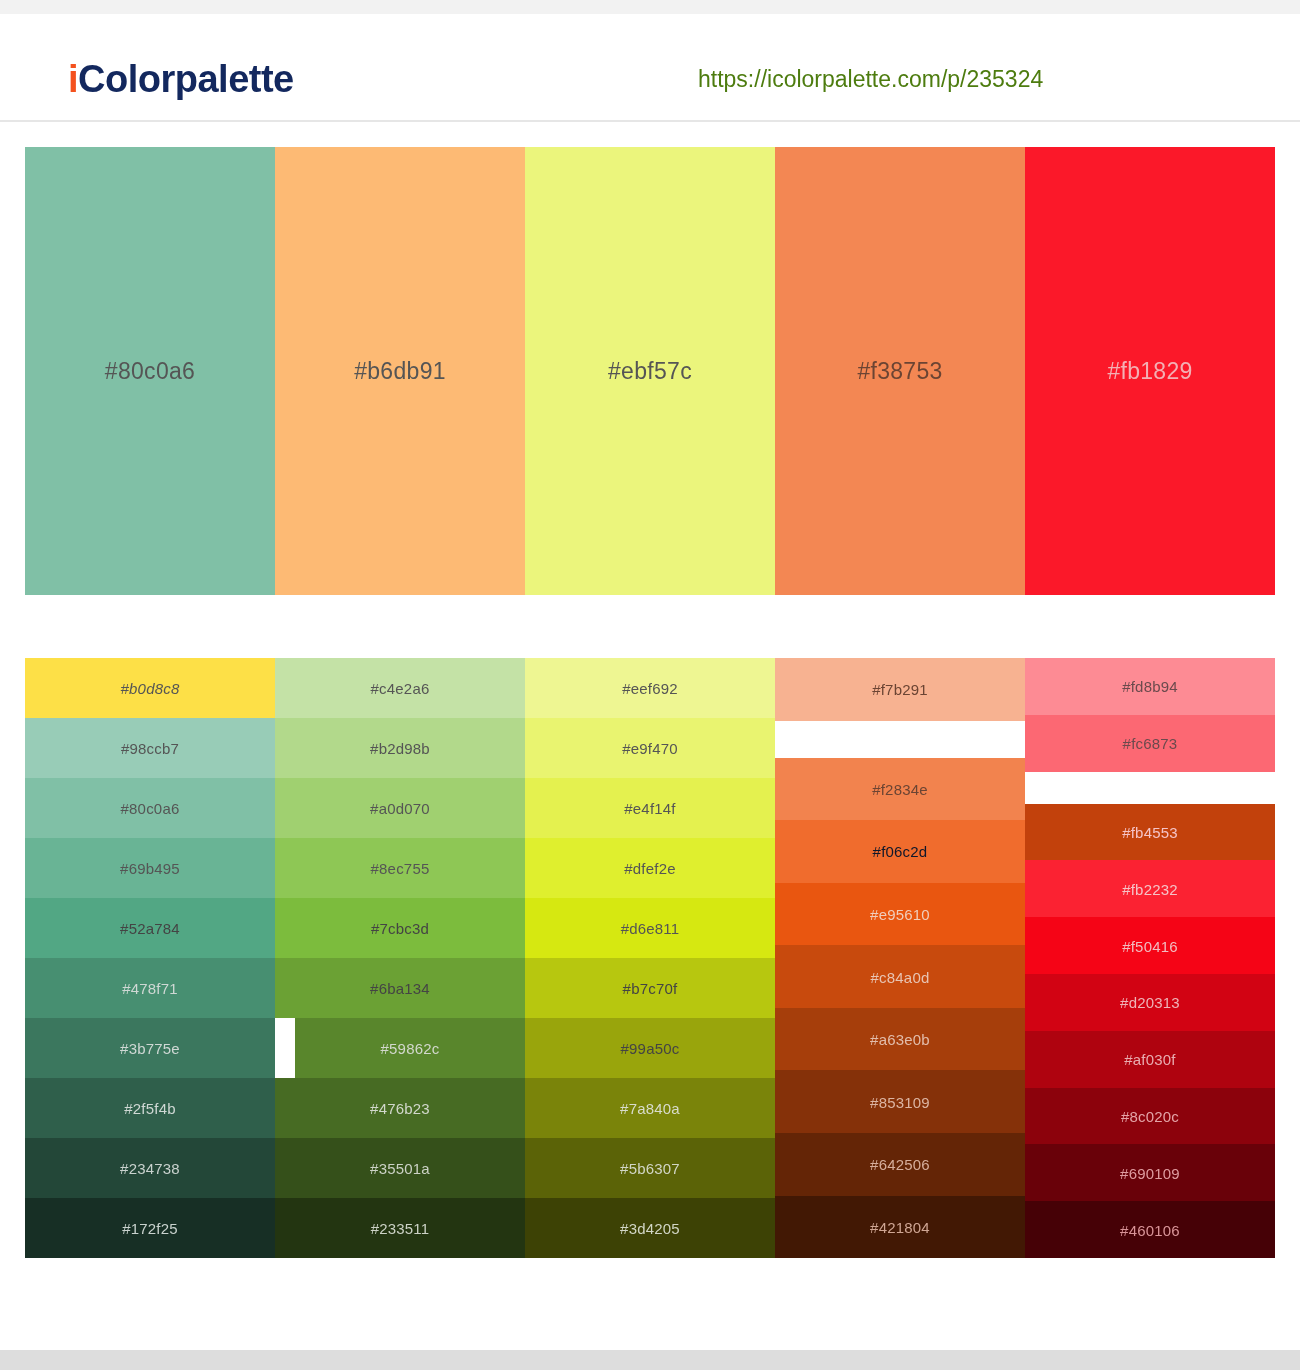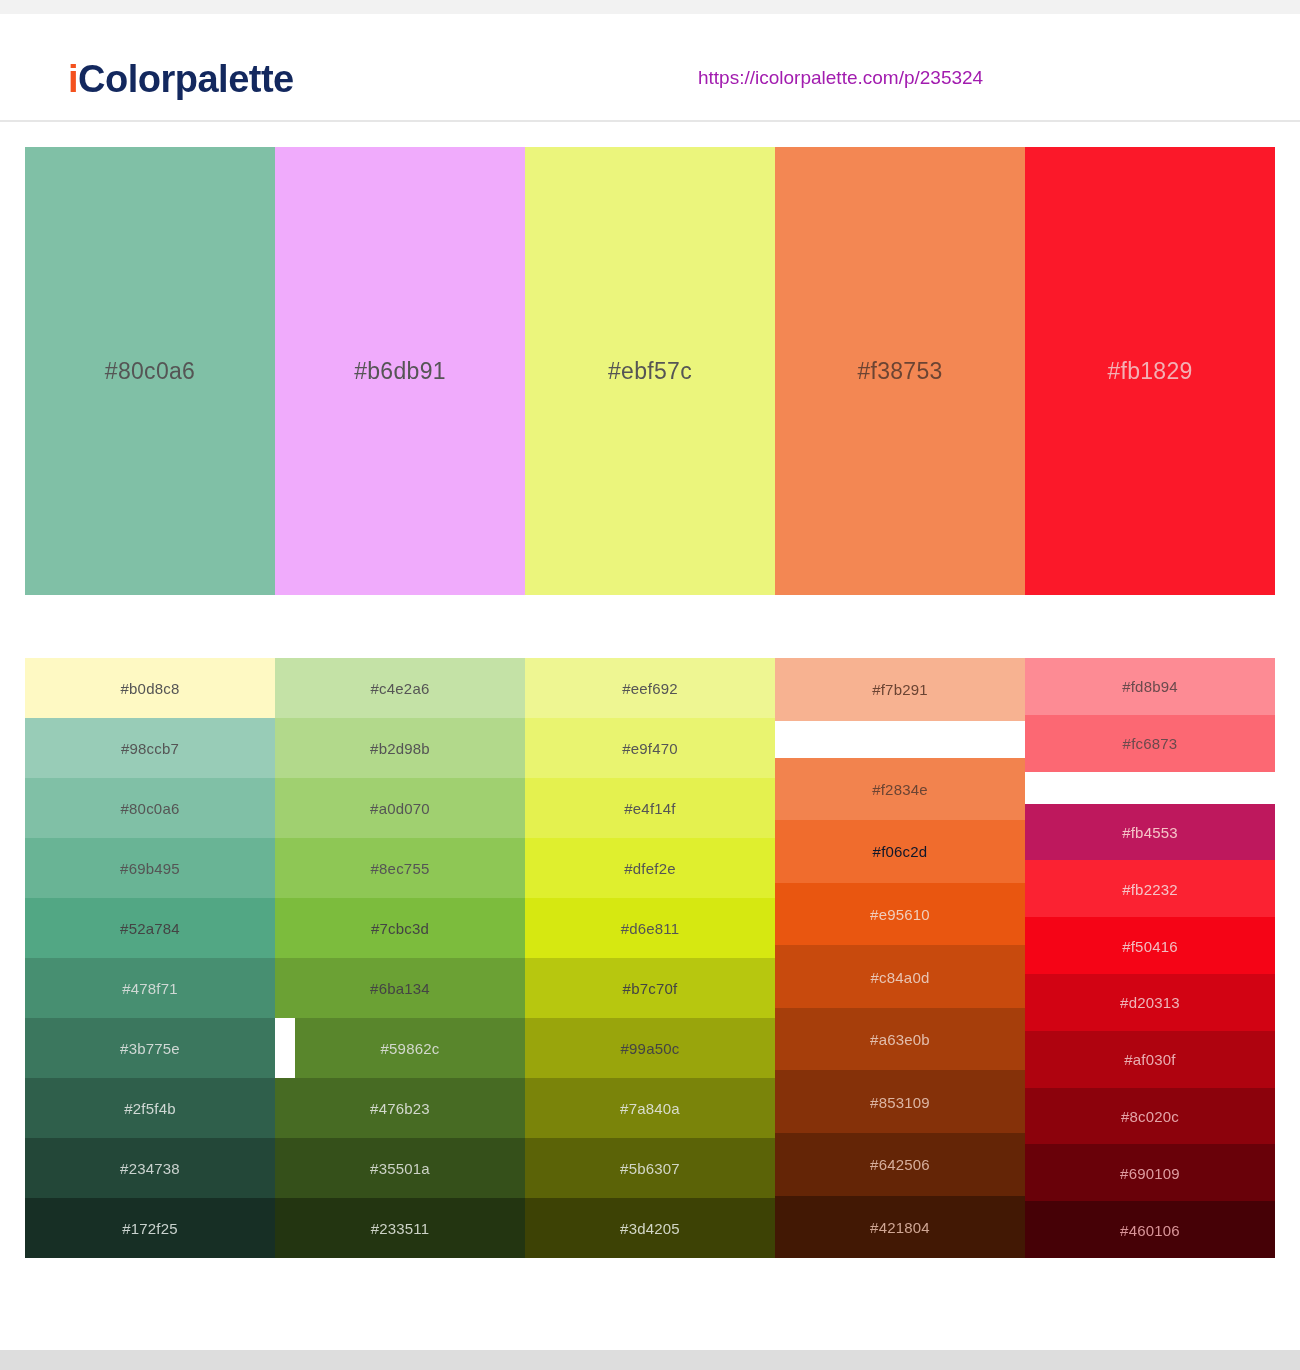--- a/index.html
+++ b/index.html
@@ -49,22 +49,22 @@
     line-height: 1;
     white-space: nowrap;
   }
   .logo .logo-i { color: #f4511e; }
   .logo .logo-rest { color: #13285e; }
 
   .palette-url {
     position: absolute;
     left: 698px;
     top: 54px;
-    font-size: 19px;
-    color: #a21caf;
+    font-size: 23px;
+    color: #4d7c0f;
     line-height: 1;
     white-space: nowrap;
   }
 
   
   .main-swatches {
     position: absolute;
     left: 25px;
     top: 147px;
     width: 1250px;
@@ -143,37 +143,37 @@
     <div class="logo">
       <span class="logo-i">i</span><span class="logo-rest">Colorpalette</span>
     </div>
     <div class="palette-url">https://icolorpalette.com/p/235324</div>
   </div>
 
   <div class="main-swatches" id="main-swatches">
       <div class="main-swatch" style="background: rgb(128, 192, 166);">
         <div class="main-swatch-label" style="color: rgb(85, 85, 85);">#80c0a6</div>
       </div>
-      <div class="main-swatch" style="background: #f0abfc;">
+      <div class="main-swatch" style="background: #fdba74;">
         <div class="main-swatch-label" style="color: rgb(85, 85, 85);">#b6db91</div>
       </div>
       <div class="main-swatch" style="background: rgb(235, 245, 124);">
         <div class="main-swatch-label" style="color: rgb(85, 85, 85);">#ebf57c</div>
       </div>
       <div class="main-swatch" style="background: rgb(243, 135, 83);">
         <div class="main-swatch-label" style="color: rgb(107, 68, 51);">#f38753</div>
       </div>
       <div class="main-swatch" style="background: rgb(251, 24, 41);">
         <div class="main-swatch-label" style="color: rgb(243, 176, 180);">#fb1829</div>
       </div>
     </div>
 
   <div class="shades-grid" id="shades-grid">
       <div class="shade-column">
-        <div class="shade-cell" style="background: #fef9c3;">
+        <div class="shade-cell" style="background: #fde047; font-style: italic;">
           <div class="shade-label" style="color: rgb(85, 85, 85);">#b0d8c8</div>
         </div>
         <div class="shade-cell" style="background: rgb(152, 204, 183);">
           <div class="shade-label" style="color: rgb(85, 85, 85);">#98ccb7</div>
         </div>
         <div class="shade-cell" style="background: rgb(128, 192, 166);">
           <div class="shade-label" style="color: rgb(85, 85, 85);">#80c0a6</div>
         </div>
         <div class="shade-cell" style="background: rgb(105, 180, 149);">
           <div class="shade-label" style="color: rgb(85, 85, 85);">#69b495</div>
@@ -290,21 +290,21 @@
           <div class="shade-label" style="color: rgb(207, 166, 148);">#421804</div>
         </div>
       </div>
       <div class="shade-column">
         <div class="shade-cell" style="background: rgb(253, 139, 148);">
           <div class="shade-label" style="color: rgb(107, 74, 77);">#fd8b94</div>
         </div>
         <div class="shade-cell" style="background: rgb(252, 104, 115);">
           <div class="shade-label" style="color: rgb(107, 74, 77);">#fc6873</div>
         </div>
-        <div class="shade-cell" style="background: #be185d; margin-top: 32px;">
+        <div class="shade-cell" style="background: #c2410c; margin-top: 32px;">
           <div class="shade-label" style="color: rgb(245, 195, 199);">#fb4553</div>
         </div>
         <div class="shade-cell" style="background: rgb(251, 34, 50);">
           <div class="shade-label" style="color: rgb(245, 195, 199);">#fb2232</div>
         </div>
         <div class="shade-cell" style="background: rgb(245, 4, 22);">
           <div class="shade-label" style="color: rgb(242, 188, 192);">#f50416</div>
         </div>
         <div class="shade-cell" style="background: rgb(210, 3, 19);">
           <div class="shade-label" style="color: rgb(238, 180, 184);">#d20313</div>

